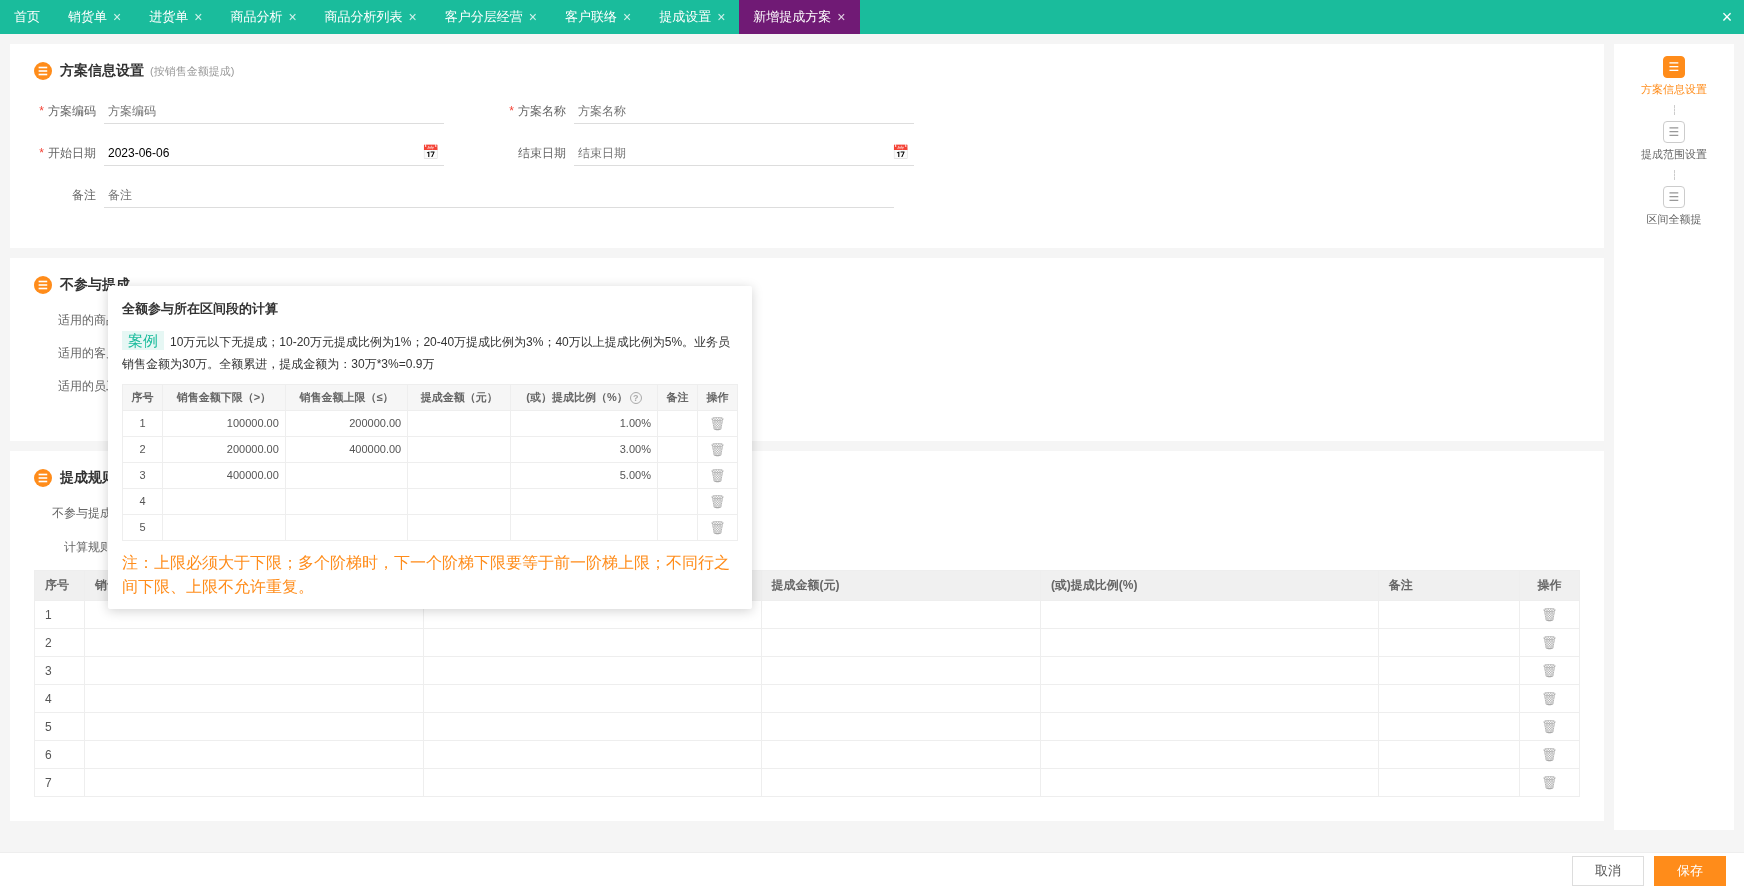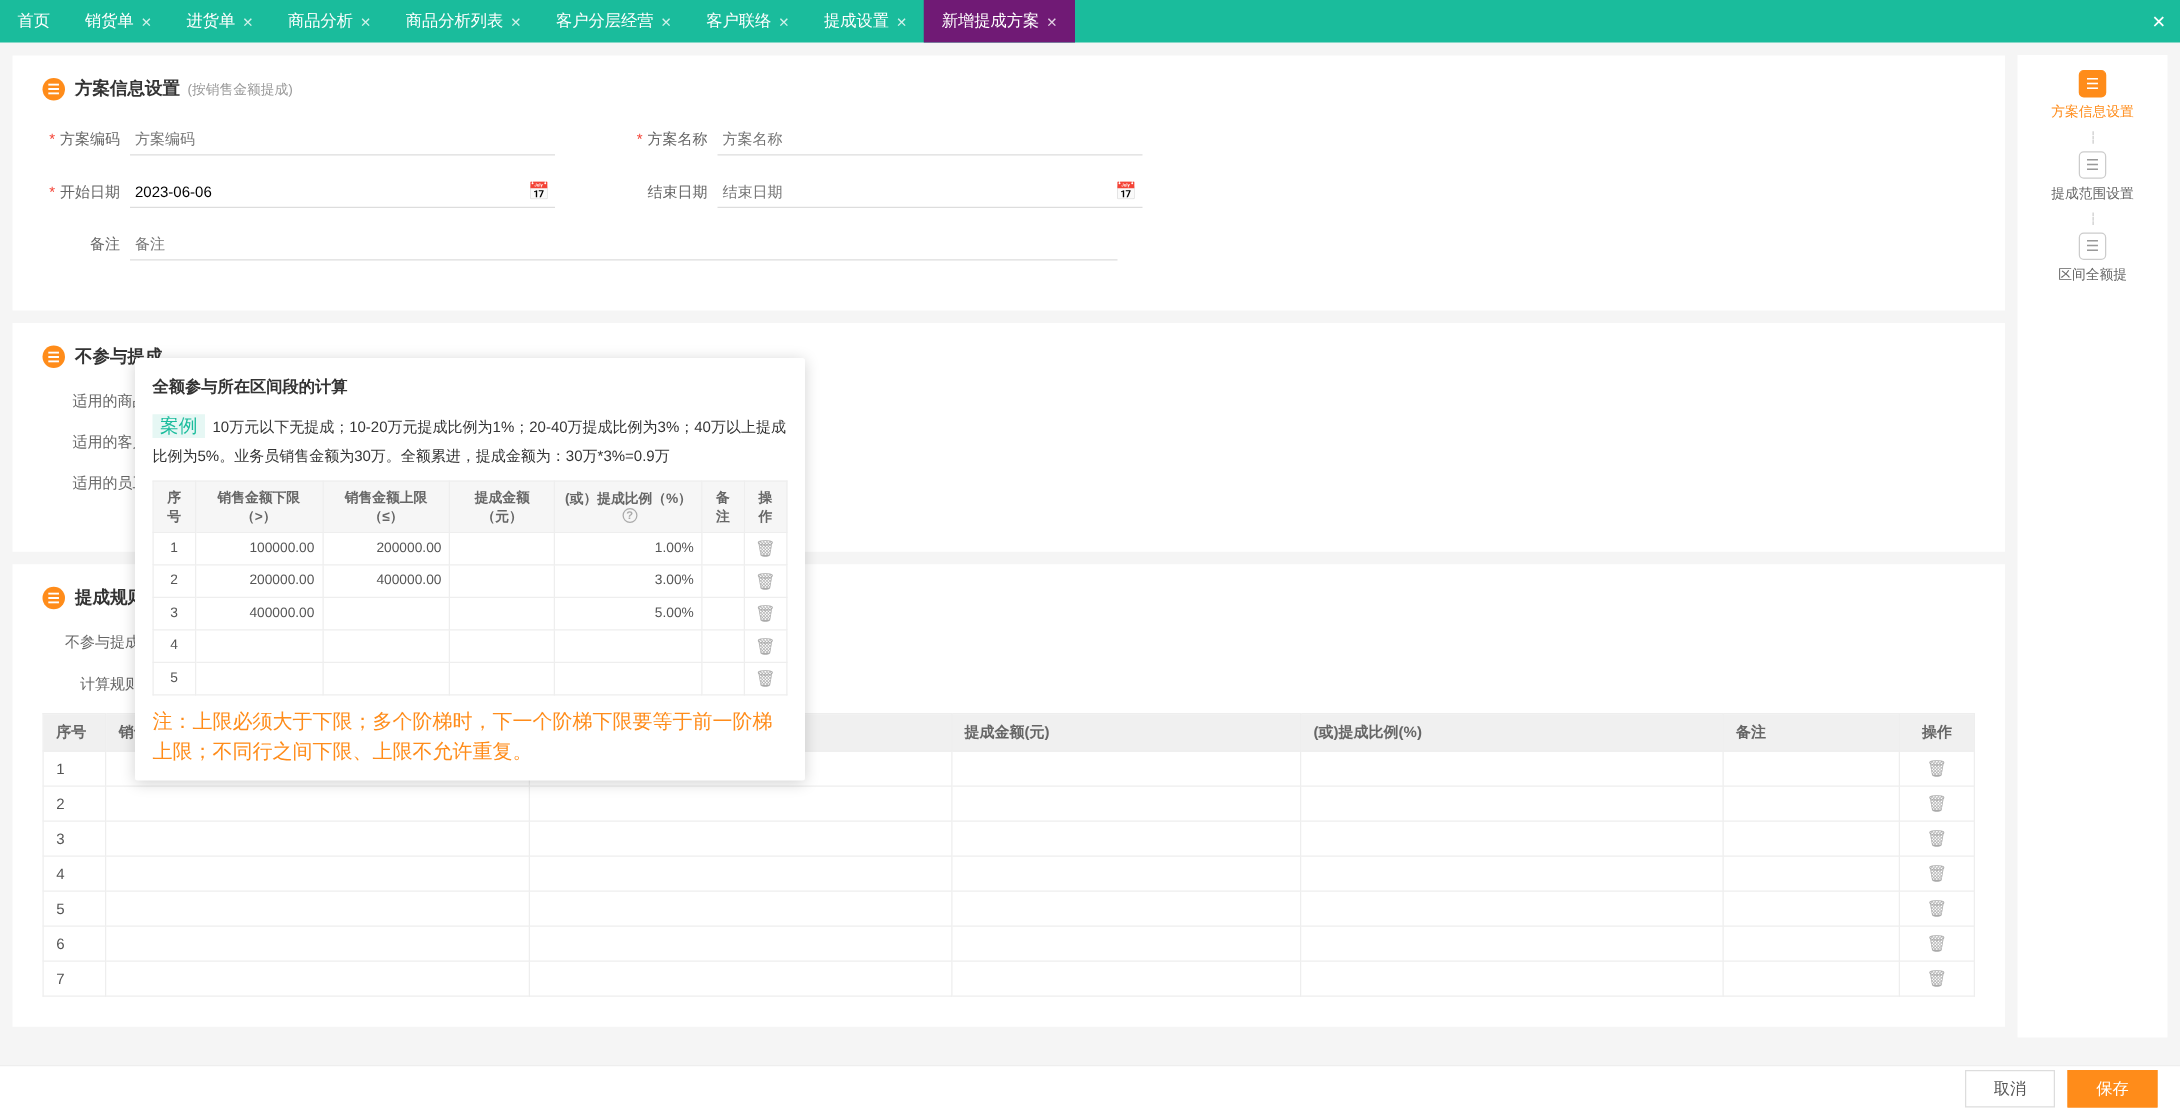--- a/index.html
+++ b/index.html
@@ -37,21 +37,21 @@
 
 .scope-row { margin-bottom: 16px; padding-left: 24px; color: #666; }
 .rule-label { display: inline-block; width: 88px; text-align: right; color: #666; padding-right: 10px; }
 
 .radio-group { display: inline-flex; align-items: center; gap: 18px; }
 .radio { display: inline-flex; align-items: center; gap: 4px; cursor: pointer; }
 .radio-circle { width: 13px; height: 13px; border: 1px solid #999; border-radius: 50%; display: inline-flex; align-items: center; justify-content: center; }
 .radio.checked .radio-circle { border-color: #ff8c1a; }
 .radio.checked .radio-circle::after { content:""; width:7px; height:7px; background:#ff8c1a; border-radius:50%; }
 
-.tooltip-box { position: absolute; left: 108px; top: 252px; width: 536px; background: #fff; box-shadow: 0 2px 12px rgba(0,0,0,0.18); border-radius: 2px; padding: 14px 14px 10px; z-index: 50; }
+.tooltip-box { position: absolute; left: 108px; top: 252px; width: 644px; background: #fff; box-shadow: 0 2px 12px rgba(0,0,0,0.18); border-radius: 2px; padding: 14px 14px 10px; z-index: 50; }
 .tooltip-title { font-weight: bold; margin-bottom: 10px; font-size: 13px;}
 .tooltip-example-tag { background: #e6f7f4; color: #1abc9c; padding: 1px 6px; margin-right: 6px; font-size: 15px; }
 .tooltip-example-text { line-height: 1.7; }
 .tooltip-table { width: 100%; border-collapse: collapse; margin-top: 10px; }
 .tooltip-table th, .tooltip-table td { border: 1px solid #eee; padding: 5px 6px; text-align: center; font-size: 11px; }
 .tooltip-table th { background: #f6f6f6; color: #666; }
 .tooltip-table td { color:#555; }
 .tooltip-note { color: #ff8c1a; font-size: 16px; margin-top: 10px; line-height: 1.5; }
 .help-icon { display:inline-block; width:12px;height:12px;border:1px solid #aaa;border-radius:50%;font-size:9px;line-height:11px;color:#aaa;margin-left:2px;}
 

